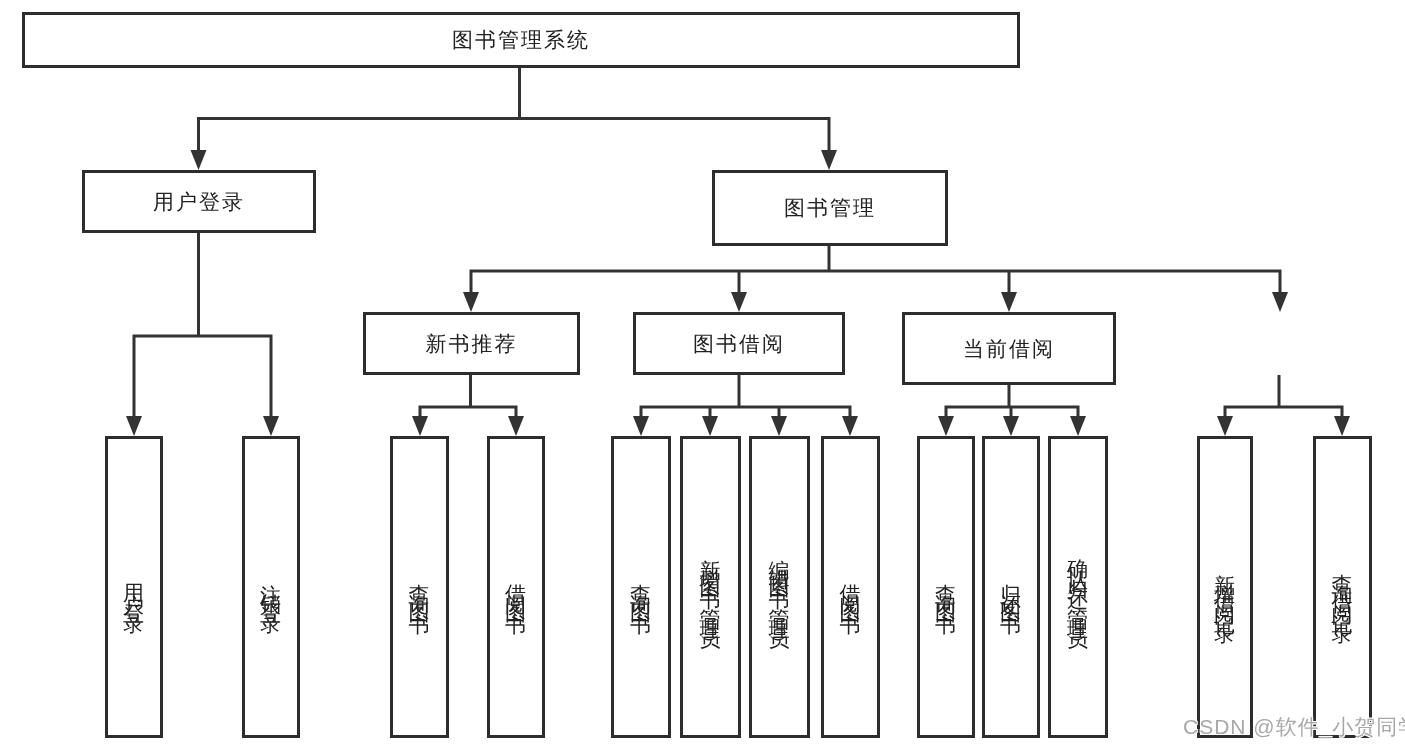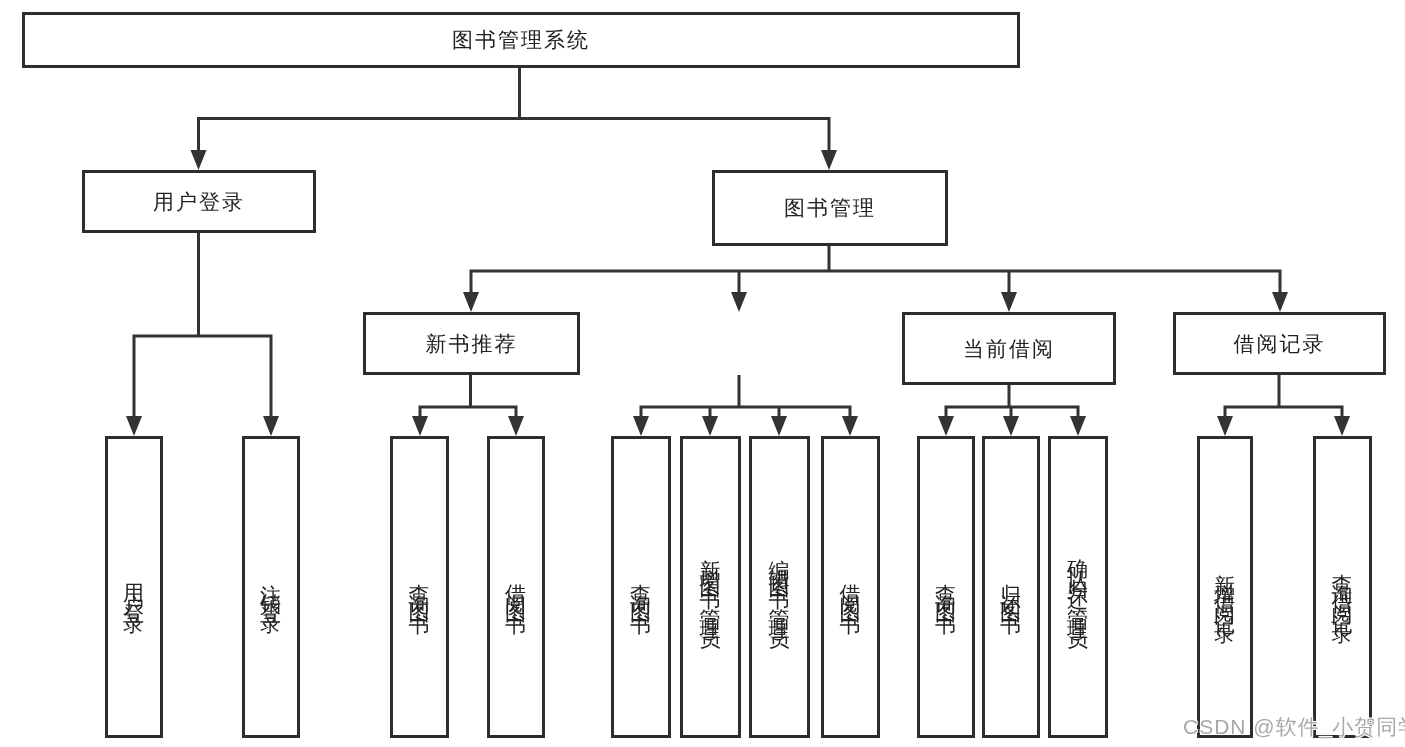--- a/index.html
+++ b/index.html
@@ -99,25 +99,25 @@
   <div class="box hbox b-user">
     <span>用户登录</span>
   </div>
   <div class="box hbox b-book">
     <span>图书管理</span>
   </div>
 
   <div class="box hbox g-new">
     <span>新书推荐</span>
   </div>
+  <div class="box hbox g-borrow">
+    <span>图书借阅</span>
+  </div>
   <div class="box hbox g-current">
     <span>当前借阅</span>
-  </div>
-  <div class="box hbox g-record">
-    <span>借阅记录</span>
   </div>
 
   <div class="box vbox leaf l-b1">
     <span>用户登录</span>
   </div>
   <div class="box vbox leaf l-b2">
     <span>注销登录</span>
   </div>
 
   <div class="box vbox leaf l-n1">

